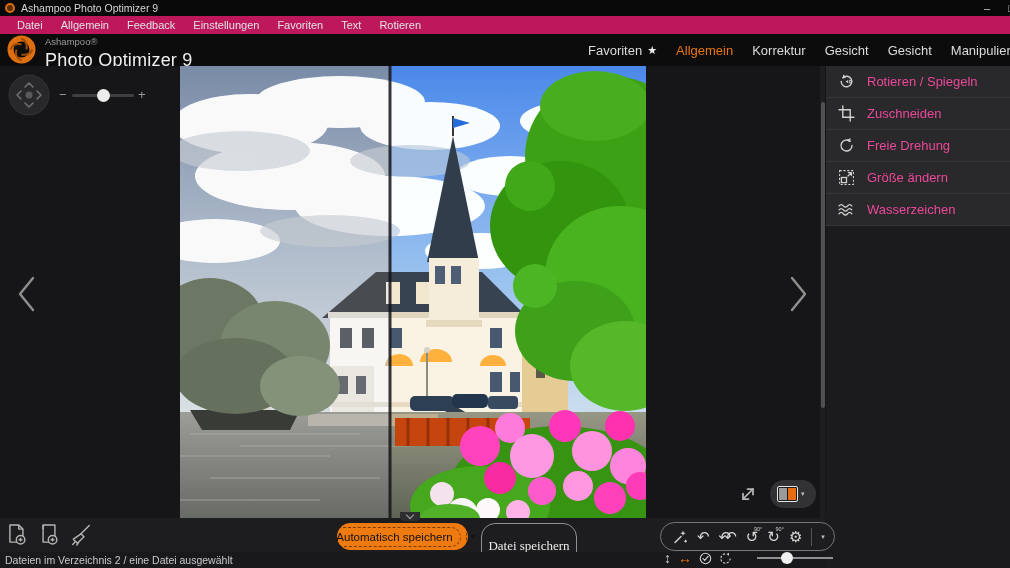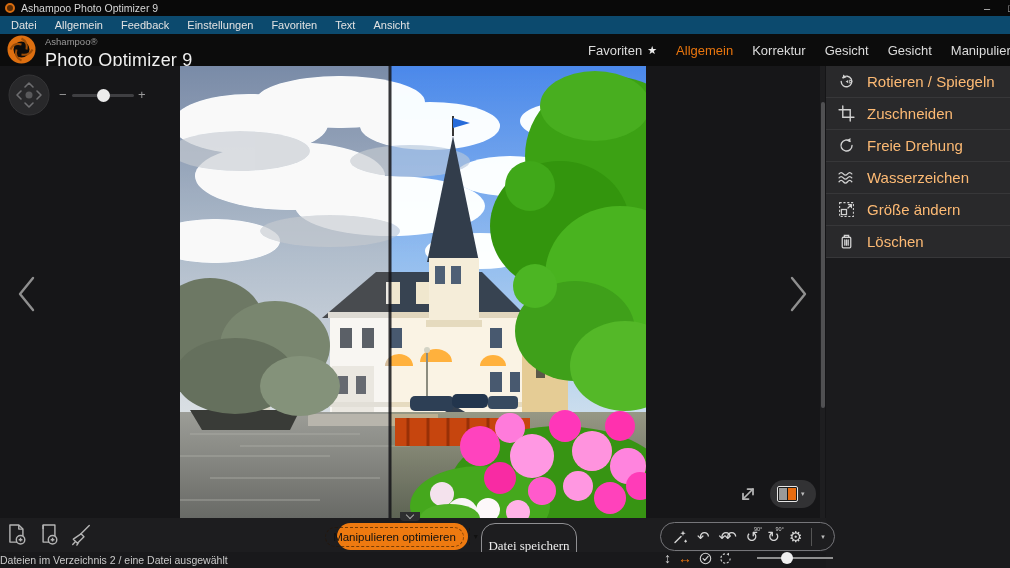--- a/index.html
+++ b/index.html
@@ -8,21 +8,21 @@
   .abs{position:absolute;}
 
   
   .titlebar{left:0;top:0;width:1010px;height:16px;background:#090909;display:flex;align-items:center;gap:6px;padding-left:5px;box-sizing:border-box;}
   .app-dot{width:10px;height:10px;border-radius:50%;background:#5a2d05;border:2px solid #d96d10;box-sizing:border-box;}
   .titletext{font-size:10.5px;color:#d6d6d6;}
   .winctl{position:absolute;top:0;height:16px;display:flex;align-items:center;color:#cfcfcf;font-size:11px;}
   .winmin{right:20px;} .winmax{right:-5px;}
 
   
-  .menubar{left:0;top:16px;width:1010px;height:18px;background:#0c4a6e;display:flex;align-items:center;padding-left:2px;box-sizing:border-box;}
+  .menubar{left:0;top:16px;width:1010px;height:18px;background:#be185d;display:flex;align-items:center;padding-left:8px;box-sizing:border-box;}
   .menuitem{font-size:11px;color:#e2e2e2;padding:0 9px;cursor:default;}
 
   
   .header{left:0;top:34px;width:1010px;height:32px;background:#0c0c0c;}
   .brand{position:absolute;left:5px;top:-1px;display:flex;gap:7px;}
   .brandtxt{line-height:1;}
   .brand-co{font-size:9.5px;color:#9b9b9b;margin-top:4px;}
   .brand-prod{font-size:18px;color:#efefef;margin-top:4px;letter-spacing:.2px;}
   .navtabs{position:absolute;left:588px;top:0;height:32px;display:flex;align-items:center;gap:19px;white-space:nowrap;}
   .navtab{font-size:13px;color:#dcdcdc;display:flex;align-items:center;gap:5px;}
@@ -46,21 +46,21 @@
   .cmpcaret{font-size:7px;color:#bdbdbd;}
 
   
   .vscroll{left:820px;top:66px;width:5px;height:452px;background:#1e1e20;}
   .vthumb{position:absolute;left:0.5px;top:36px;width:4px;height:306px;background:#505052;border-radius:2px;}
 
   
   .sidebar{left:826px;top:66px;width:184px;height:502px;background:#1b1b1d;}
   .tool{height:32px;display:flex;align-items:center;gap:12px;padding-left:12px;background:#29292b;border-bottom:1px solid #373739;box-sizing:border-box;cursor:default;}
   .toolicon{width:17px;height:17px;flex:0 0 auto;display:flex;}
-  .toollabel{font-size:15px;color:#fdba74;}
+  .toollabel{font-size:13px;color:#ec4899;}
 
   
   .toolbar{left:0;top:518px;width:826px;height:34px;background:#1d1d1f;}
   .collapsetab{left:400px;top:512px;width:20px;height:9px;background:#2e2e30;border-radius:0 0 4px 4px;display:flex;justify-content:center;}
   .chev{width:5px;height:5px;border-left:1.5px solid #a8a8a8;border-bottom:1.5px solid #a8a8a8;transform:rotate(-45deg);margin-top:0px;}
   .fileicons{position:absolute;left:4px;top:4px;display:flex;gap:6px;align-items:center;}
   .fileicon{width:26px;height:26px;display:flex;}
   .optbtn{position:absolute;left:337px;top:5px;width:131px;height:27px;background:#ee7a10;border-radius:14px;display:flex;align-items:center;justify-content:center;gap:0;border:none;cursor:pointer;}
   .optinner{font-size:11.5px;color:#111;border:1px dashed rgba(40,20,0,.6);border-radius:11px;padding:3px 7px;white-space:nowrap;}
   .optdiv{width:0;height:17px;border-left:1px dashed rgba(40,20,0,.6);margin:0 4px 0 5px;}
@@ -68,21 +68,21 @@
   .savebtn{position:absolute;left:481px;top:5px;width:96px;height:45px;background:transparent;border:1.5px solid #8f8f92;border-radius:14px;color:#ececec;font-size:13px;font-family:Liberation Serif, serif;cursor:pointer;}
   .quickpill{position:absolute;left:660px;top:4px;height:29px;border:1.5px solid #76767a;border-radius:15px;display:flex;align-items:center;gap:9px;padding:0 9px 0 11px;box-sizing:border-box;background:#1d1d1f;}
   .qicon{font-size:15px;color:#d6d6d6;line-height:1;position:relative;}
   .qdeg{position:absolute;top:-2px;right:-4px;font-size:5.5px;color:#cfcfcf;}
   .undoall{letter-spacing:-7px;padding-right:7px;display:inline-block;}
   .qdivider{width:0;height:18px;border-left:1px solid #555;}
   .qcaret{font-size:7px;color:#bdbdbd;}
 
   
   .statusbar{left:0;top:552px;width:826px;height:16px;background:#19191b;display:flex;align-items:center;}
-  .statustext{font-size:10.5px;color:#c9c9c9;}
+  .statustext{font-size:10.5px;color:#c9c9c9;padding-left:5px;}
   .miniops{position:absolute;left:664px;top:548px;height:20px;display:flex;align-items:center;gap:7px;}
   .miniglyph{font-size:14px;color:#cfcfcf;line-height:1;}
   .miniglyph.accent{color:#e8720e;}
   .rotslider{position:absolute;left:757px;top:557px;width:76px;height:2px;background:#8f8f8f;}
   .rotthumb{position:absolute;left:24px;top:-5px;width:12px;height:12px;border-radius:50%;background:#f0f0f0;}
 
   svg{display:block;}
 </style>
 </head>
 <body>
@@ -96,21 +96,21 @@
     <span class="winctl winmax">□</span>
   </div>
 
   <div class="abs menubar">
     <span class="menuitem">Datei</span>
     <span class="menuitem">Allgemein</span>
     <span class="menuitem">Feedback</span>
     <span class="menuitem">Einstellungen</span>
     <span class="menuitem">Favoriten</span>
     <span class="menuitem">Text</span>
-    <span class="menuitem">Ansicht</span>
+    <span class="menuitem">Rotieren</span>
   </div>
 
   <div class="abs header">
     <div class="brand">
       <svg width="33" height="33" viewBox="0 0 33 33">
         <circle cx="16.5" cy="16.5" r="11" fill="none" stroke="#dd6f10" stroke-width="6"></circle>
         <g stroke="#9d4d07" stroke-width="2" fill="none">
           <path d="M16.5 5.5 Q23 9 21.5 16.5"></path>
           <path d="M27.5 16.5 Q24 23 16.5 21.5"></path>
           <path d="M16.5 27.5 Q9 24 11.5 16.5"></path>
@@ -380,50 +380,38 @@
         <svg viewBox="0 0 16 16" width="17" height="17">
             <path d="M13.2 8 a5.2 5.2 0 1 1 -1.9-4" fill="none" stroke="#d2d2d2" stroke-width="1.3" stroke-linecap="round"></path>
             <polygon points="11.8,1 11.5,5 8,3.3" fill="#d2d2d2"></polygon>
           </svg>
       </span>
       <span class="toollabel">Freie Drehung</span>
     </div>
     <div class="tool">
       <span class="toolicon">
         <svg viewBox="0 0 16 16" width="17" height="17">
+            <rect x="1.5" y="1.5" width="13" height="13" fill="none" stroke="#d2d2d2" stroke-width="1" stroke-dasharray="2 1.6"></rect>
+            <rect x="3.2" y="8" width="4.8" height="4.8" fill="none" stroke="#d2d2d2" stroke-width="1.2"></rect>
+            <path d="M9.4 6.6 L12.6 3.4 M12.6 3.4 H9.8 M12.6 3.4 V6.2" fill="none" stroke="#d2d2d2" stroke-width="1.2" stroke-linecap="round"></path>
+          </svg>
+      </span>
+      <span class="toollabel">Größe ändern</span>
+    </div>
+    <div class="tool">
+      <span class="toolicon">
+        <svg viewBox="0 0 16 16" width="17" height="17">
             <g fill="none" stroke="#d2d2d2" stroke-width="1.2" stroke-linecap="round">
               <path d="M1 4.6 q2 -2.4 4 0 q2 2.4 4 0 q2 -2.4 4 0"></path>
               <path d="M1 8.3 q2 -2.4 4 0 q2 2.4 4 0 q2 -2.4 4 0"></path>
               <path d="M1 12 q2 -2.4 4 0 q2 2.4 4 0 q2 -2.4 4 0"></path>
             </g>
           </svg>
       </span>
       <span class="toollabel">Wasserzeichen</span>
-    </div>
-    <div class="tool">
-      <span class="toolicon">
-        <svg viewBox="0 0 16 16" width="17" height="17">
-            <rect x="1.5" y="1.5" width="13" height="13" fill="none" stroke="#d2d2d2" stroke-width="1" stroke-dasharray="2 1.6"></rect>
-            <rect x="3.2" y="8" width="4.8" height="4.8" fill="none" stroke="#d2d2d2" stroke-width="1.2"></rect>
-            <path d="M9.4 6.6 L12.6 3.4 M12.6 3.4 H9.8 M12.6 3.4 V6.2" fill="none" stroke="#d2d2d2" stroke-width="1.2" stroke-linecap="round"></path>
-          </svg>
-      </span>
-      <span class="toollabel">Größe ändern</span>
-    </div>
-    <div class="tool">
-      <span class="toolicon">
-        <svg viewBox="0 0 16 16" width="17" height="17">
-            <g fill="none" stroke="#d2d2d2" stroke-width="1.2" stroke-linecap="round">
-              <rect x="4" y="4" width="8" height="10" rx="1"></rect>
-              <path d="M6.4 6.5 V11.5 M8 6.5 V11.5 M9.6 6.5 V11.5"></path>
-              <path d="M6 4 V2.2 H10 V4"></path>
-            </g>
-          </svg>
-      </span>
-      <span class="toollabel">Löschen</span>
     </div>
   </div>
 
   <div class="abs toolbar">
     <div class="fileicons">
       <span class="fileicon">
         <svg viewBox="0 0 22 22" width="26" height="26">
             <g fill="none" stroke="#b4b4b4" stroke-width="1.2" stroke-linejoin="round">
               <path d="M5 2.5 H12.5 L16 6 V17 H5 Z"></path>
               <path d="M12.5 2.5 V6 H16"></path>
@@ -447,21 +435,21 @@
             <g fill="none" stroke="#b4b4b4" stroke-width="1.2" stroke-linecap="round" stroke-linejoin="round">
               <path d="M18 3 L11 10"></path>
               <path d="M11 10 L13.5 12.5 L8 18 L4.5 14.5 Z"></path>
               <path d="M6 17 L4 19 M8.5 18 L7.5 19.5"></path>
             </g>
           </svg>
       </span>
     </div>
 
     <button class="optbtn">
-      <span class="optinner">Manipulieren optimieren</span>
+      <span class="optinner">Automatisch speichern</span>
       <span class="optdiv"></span>
       <span class="optcaret">▾</span>
     </button>
 
     <button class="savebtn">Datei speichern</button>
 
     <div class="quickpill">
       <span class="qicon">
         <svg viewBox="0 0 16 16" width="16" height="16">
             <g fill="none" stroke="#d6d6d6" stroke-width="1.4" stroke-linecap="round">

